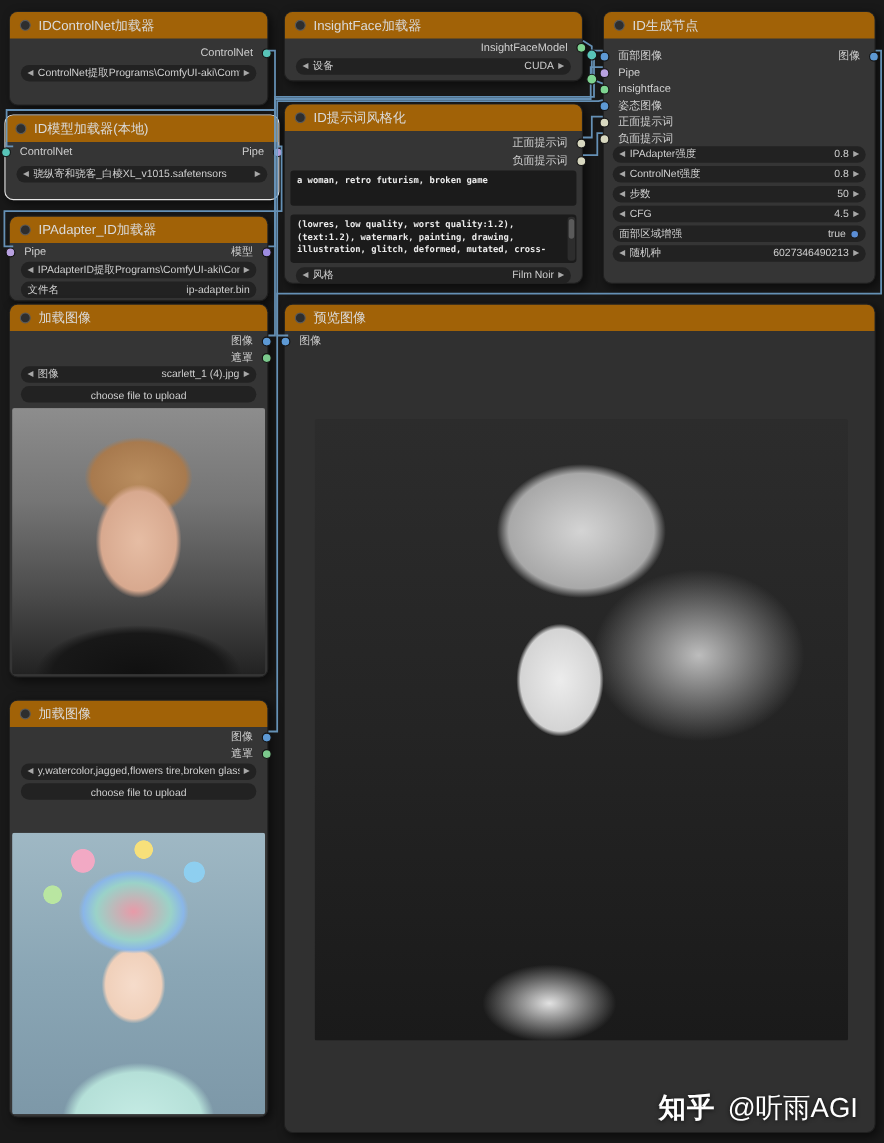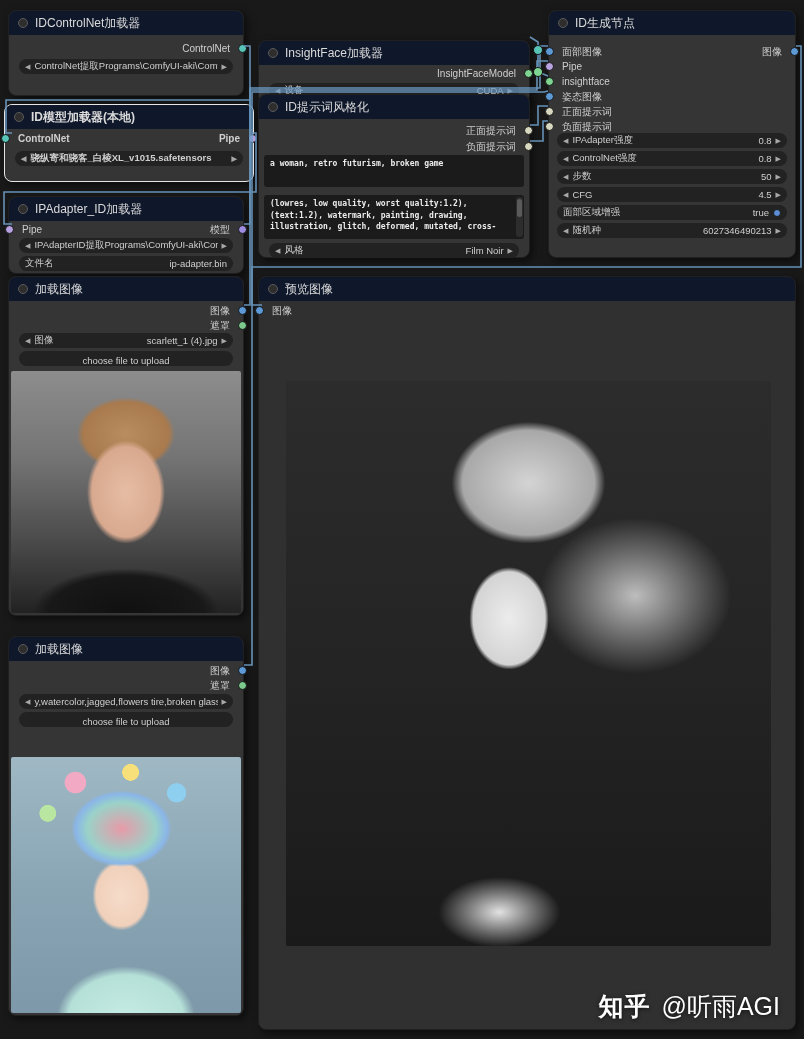--- a/index.html
+++ b/index.html
@@ -3,22 +3,22 @@
 <meta charset="utf-8">
 <style>
   html,body{margin:0;padding:0;}
   body{
     width:804px;height:1039px;position:relative;overflow:hidden;
     background:#191919;
     font-family:"Liberation Sans", sans-serif;
   }
   .node{position:absolute;background:#353535;border:1px solid #202020;border-radius:8px;
         box-shadow:3px 3px 9px rgba(0,0,0,.55);z-index:10;box-sizing:border-box;}
-  .node.selected{border:1px solid #e6e6e6;font-weight:bold;}
-  .hdr{position:absolute;left:0;right:0;top:0;height:24px;background:#0f172a;
+  .node.selected{border:1px solid #e6e6e6;}
+  .hdr{position:absolute;left:0;right:0;top:0;height:24px;background:#a16207;
        border-radius:7px 7px 0 0;display:flex;align-items:center;gap:7px;
        padding:0 9px;box-sizing:border-box;}
   .hdr .title{font-size:12px;color:#dadada;white-space:nowrap;overflow:hidden;}
   .cdot{width:10px;height:10px;border-radius:50%;background:#2e2e2e;border:1.5px solid #5a5a5a;flex:0 0 auto;box-sizing:border-box;}
   .srow{position:absolute;font-size:10px;color:#cfcfcf;height:12px;line-height:12px;white-space:nowrap;}
   .srow.in{left:13px;}
   .srow.out{right:13px;text-align:right;}
   .dot{position:absolute;width:9px;height:9px;border-radius:50%;border:1px solid #141414;box-sizing:border-box;z-index:12;}
   .c-img{background:#5d99d4}
   .c-mask{background:#7bc98c}
@@ -164,21 +164,21 @@
     <span class="arr">◀</span>
     <span class="wtext">y,watercolor,jagged,flowers tire,broken glass,(br.png</span>
     <span class="arr">▶</span>
   </div>
   <div class="widget btn" style="top:75px;">
     <span class="wtext">choose file to upload</span>
   </div>
   <div class="imgbox img-pose" style="left:2px;top:120px;width:230px;height:256px;"></div>
 </div>
 
-<div class="node" style="left:258px;top:10px;width:272px;height:64px;margin-top:30px;">
+<div class="node" style="left:258px;top:10px;width:272px;height:64px;">
   <div class="hdr">
     <span class="cdot"></span>
     <span class="title">InsightFace加载器</span>
   </div>
   <div class="srow out" style="top:27px;">InsightFaceModel</div>
   <div class="dot c-insight" style="top:28px;right:-4px;"></div>
   <div class="widget" style="top:42px;">
     <span class="arr">◀</span>
     <span class="wlabel">设备</span>
     <span class="wval">CUDA</span>

